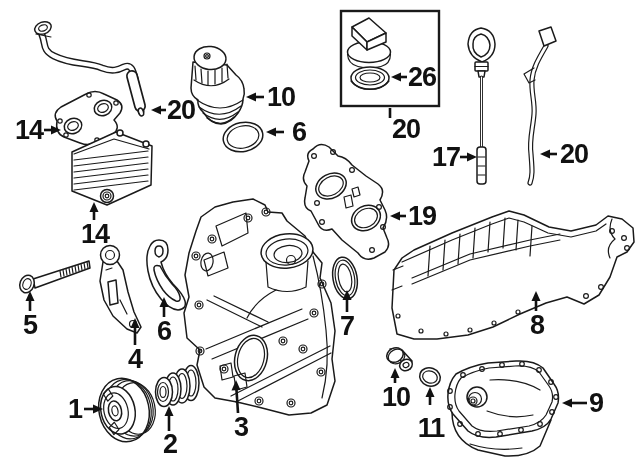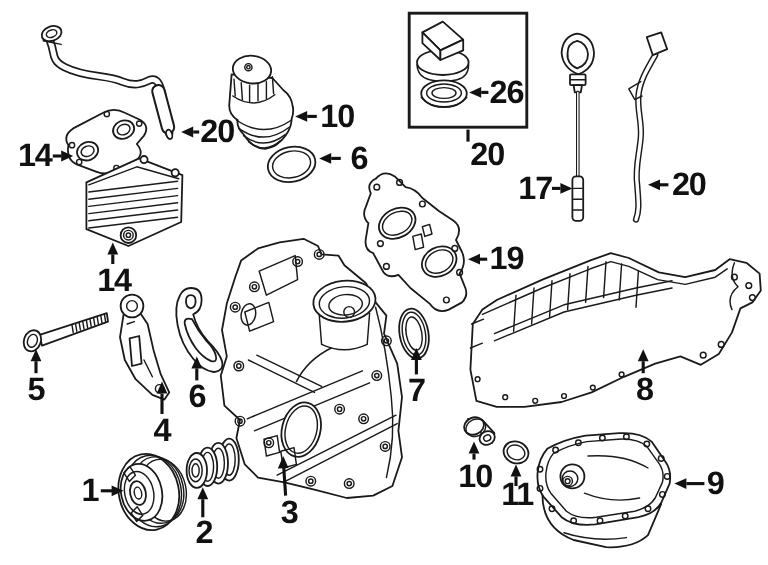--- a/index.html
+++ b/index.html
@@ -380,21 +380,21 @@
   <div class="callout" style="left:75px;top:409px">1</div>
   <div class="callout" style="left:170px;top:444px">2</div>
   <div class="callout" style="left:241px;top:427px">3</div>
   <div class="callout" style="left:135px;top:359px">4</div>
   <div class="callout" style="left:30px;top:325px">5</div>
   <div class="callout" style="left:164px;top:331px">6</div>
   <div class="callout" style="left:347px;top:326px">7</div>
   <div class="callout" style="left:537px;top:325px">8</div>
   <div class="callout" style="left:596px;top:403px">9</div>
   <div class="callout" style="left:396px;top:397px">10</div>
-  <div class="callout" style="left:431px;top:412px">11</div>
+  <div class="callout" style="left:431px;top:428px">11</div>
   <div class="callout" style="left:574px;top:154px">20</div>
   <div class="callout" style="left:446px;top:157px">17</div>
   <div class="callout" style="left:281px;top:97px">10</div>
   <div class="callout" style="left:299px;top:132px">6</div>
   <div class="callout" style="left:95px;top:234px">14</div>
   <div class="callout" style="left:29px;top:130px">14</div>
   <div class="callout" style="left:181px;top:110px">20</div>
   <div class="callout" style="left:422px;top:216px">19</div>
   <div class="callout" style="left:406px;top:129px">20</div>
   <div class="callout" style="left:422px;top:77px">26</div>

